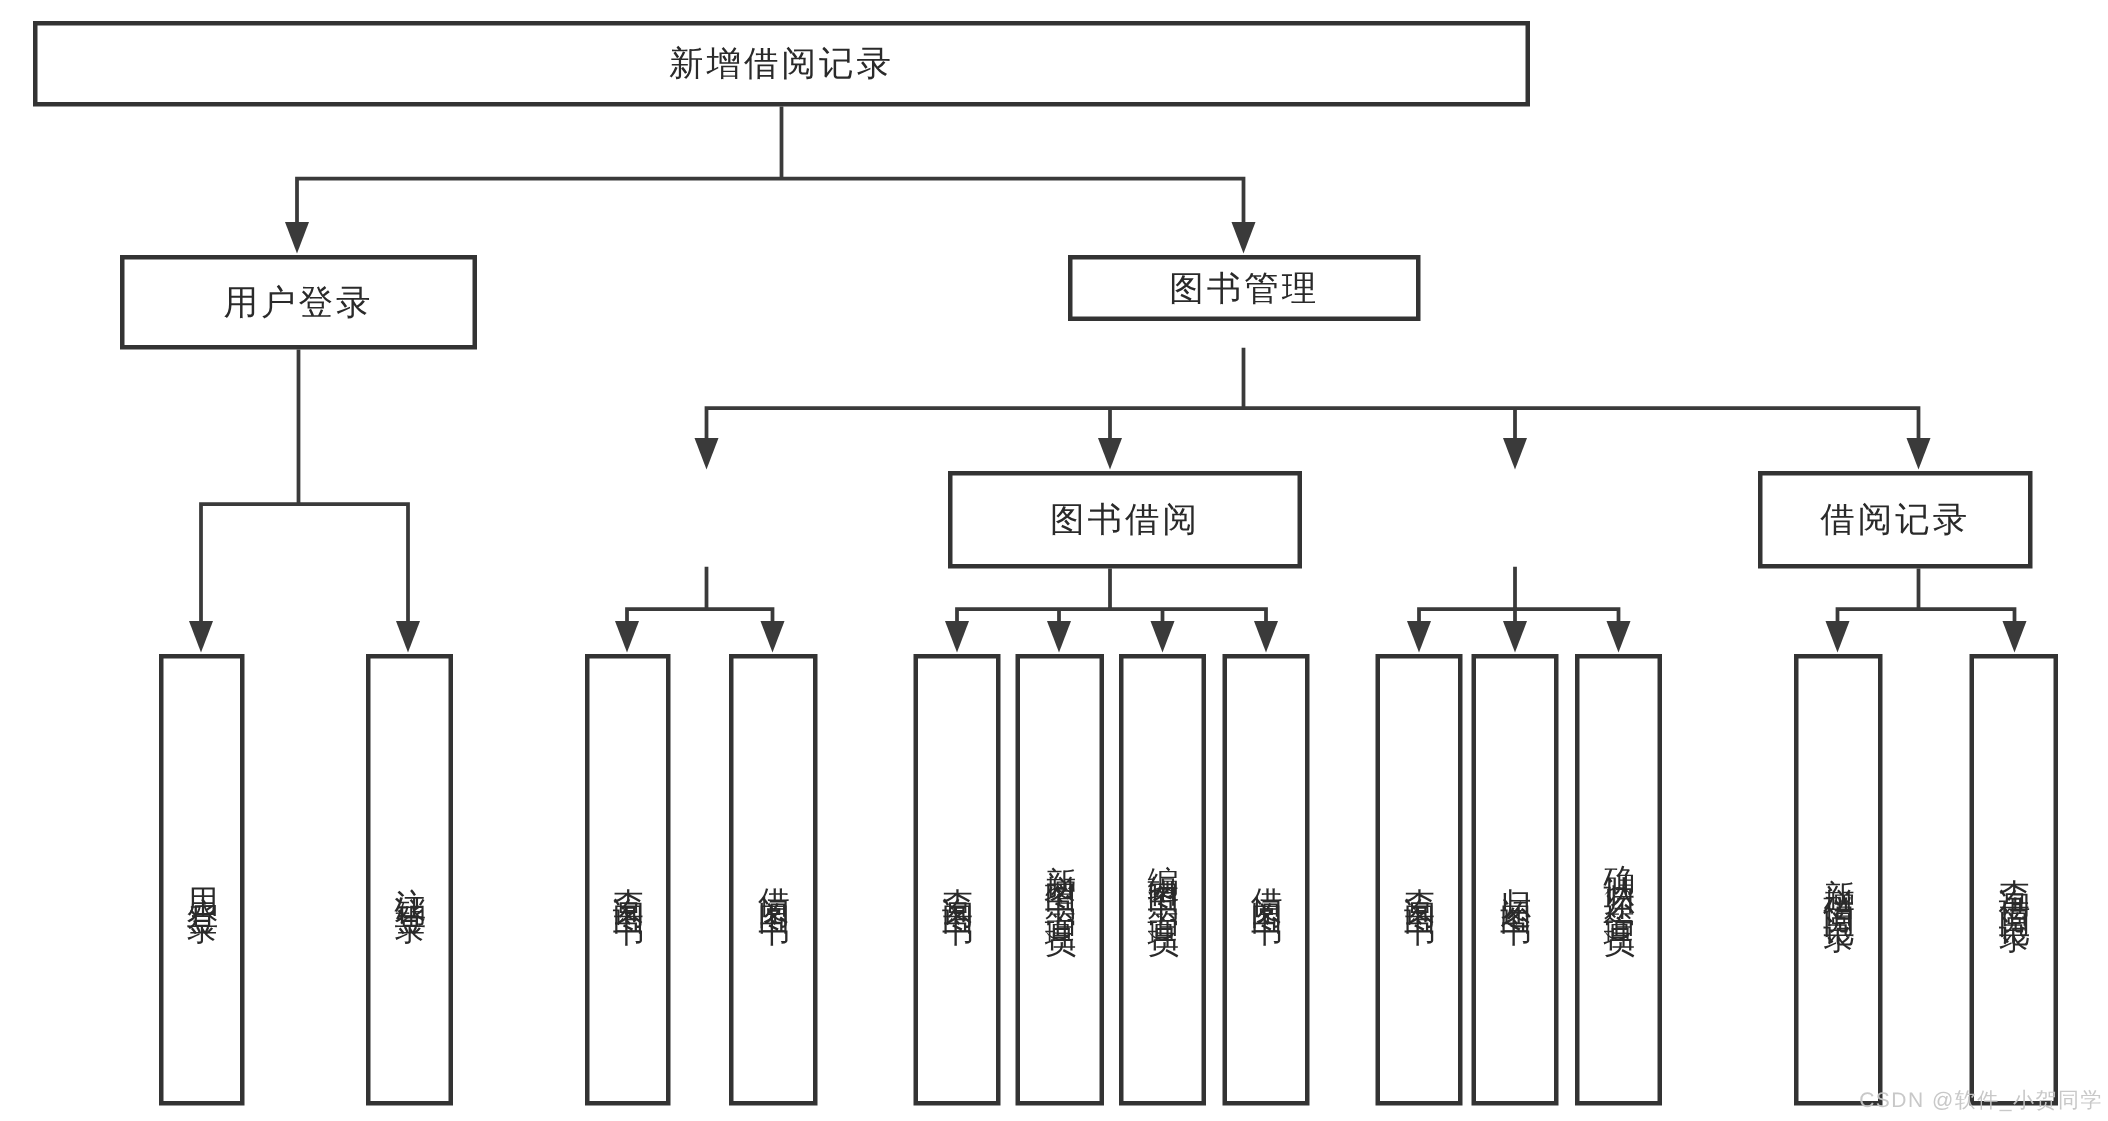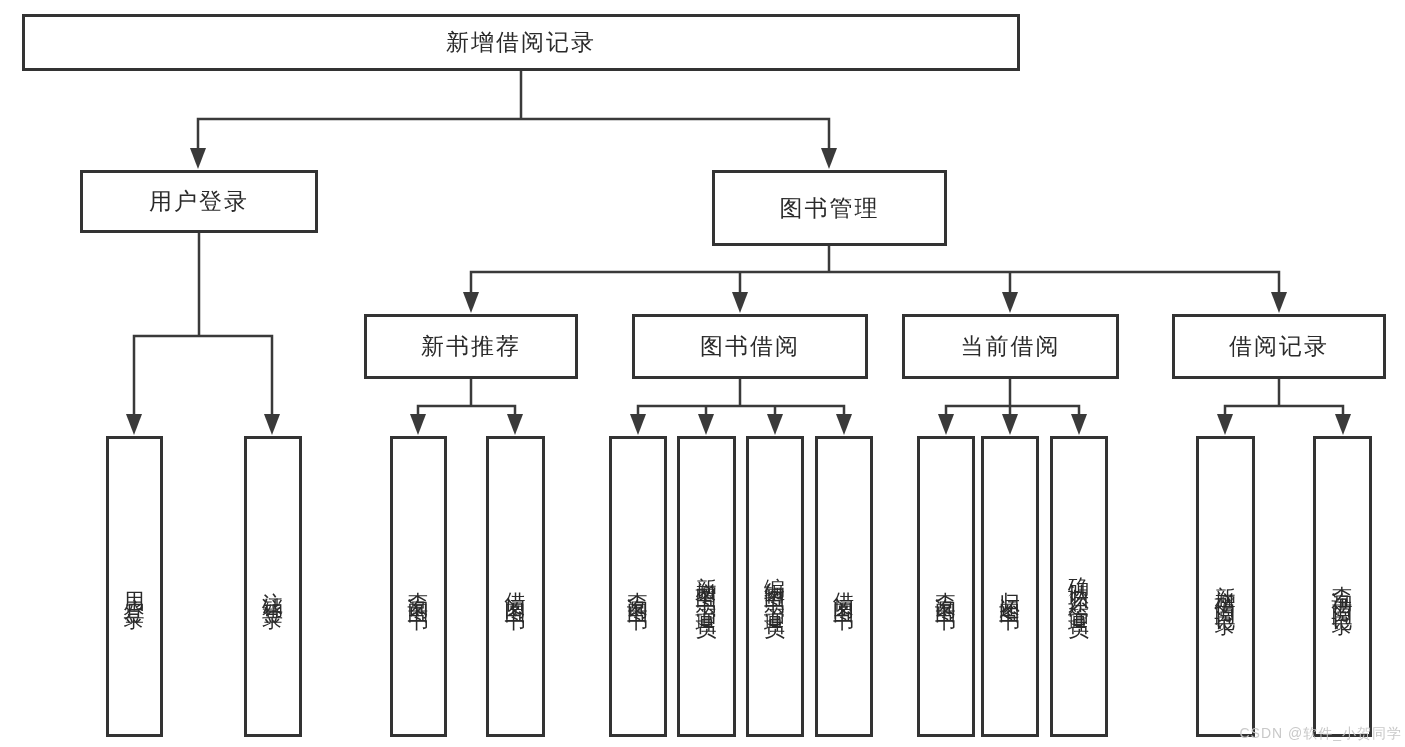--- a/index.html
+++ b/index.html
@@ -103,34 +103,28 @@
     <polygon points="1335,414 1351,414 1343,435"></polygon>
   </svg>
 
   <div class="box" style="left:22px;top:14px;width:998px;height:57px">
     <span class="h-label">新增借阅记录</span>
   </div>
 
   <div class="box" style="left:80px;top:170px;width:238px;height:63px">
     <span class="h-label">用户登录</span>
   </div>
-  <div class="box" style="left:712px;top:170px;width:235px;height:76px">
+  <div class="box" style="left:712px;top:170px;width:235px;height:44px">
     <span class="h-label">图书管理</span>
   </div>
 
-  <div class="box" style="left:364px;top:314px;width:214px;height:65px">
-    <span class="h-label">新书推荐</span>
-  </div>
   <div class="box" style="left:632px;top:314px;width:236px;height:65px">
     <span class="h-label">图书借阅</span>
   </div>
-  <div class="box" style="left:902px;top:314px;width:217px;height:65px">
-    <span class="h-label">当前借阅</span>
-  </div>
-  <div class="box" style="left:1172px;top:314px;width:214px;height:65px">
+  <div class="box" style="left:1172px;top:314px;width:183px;height:65px">
     <span class="h-label">借阅记录</span>
   </div>
 
   <div class="box leaf" style="left:106px;top:436px;width:57px;height:301px">
     <span class="v-label">用户登录</span>
   </div>
   <div class="box leaf" style="left:244px;top:436px;width:58px;height:301px">
     <span class="v-label">注销登录</span>
   </div>
 

